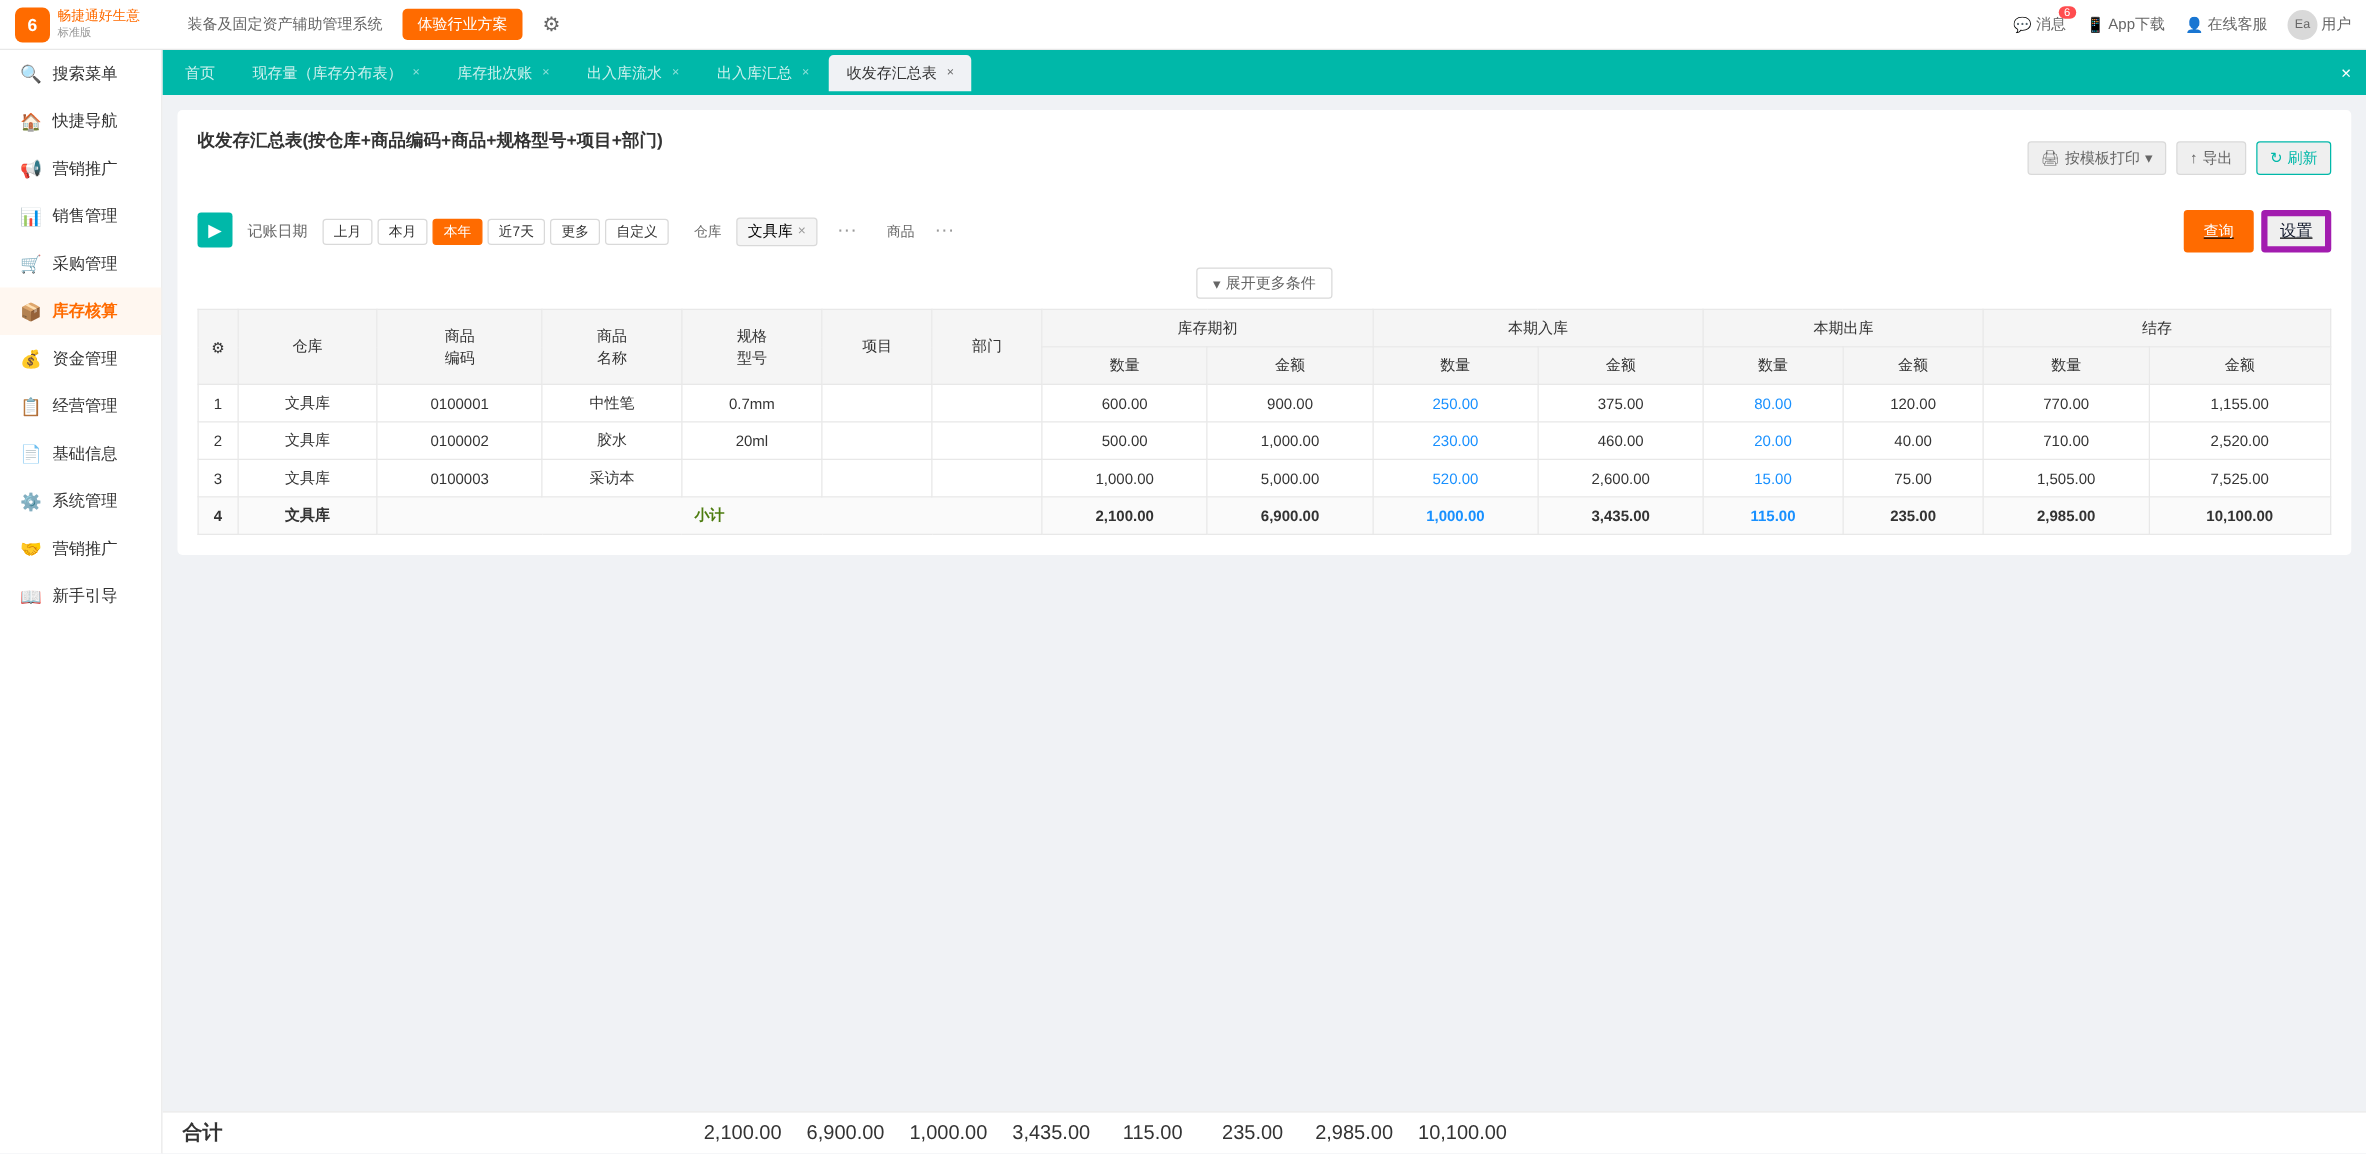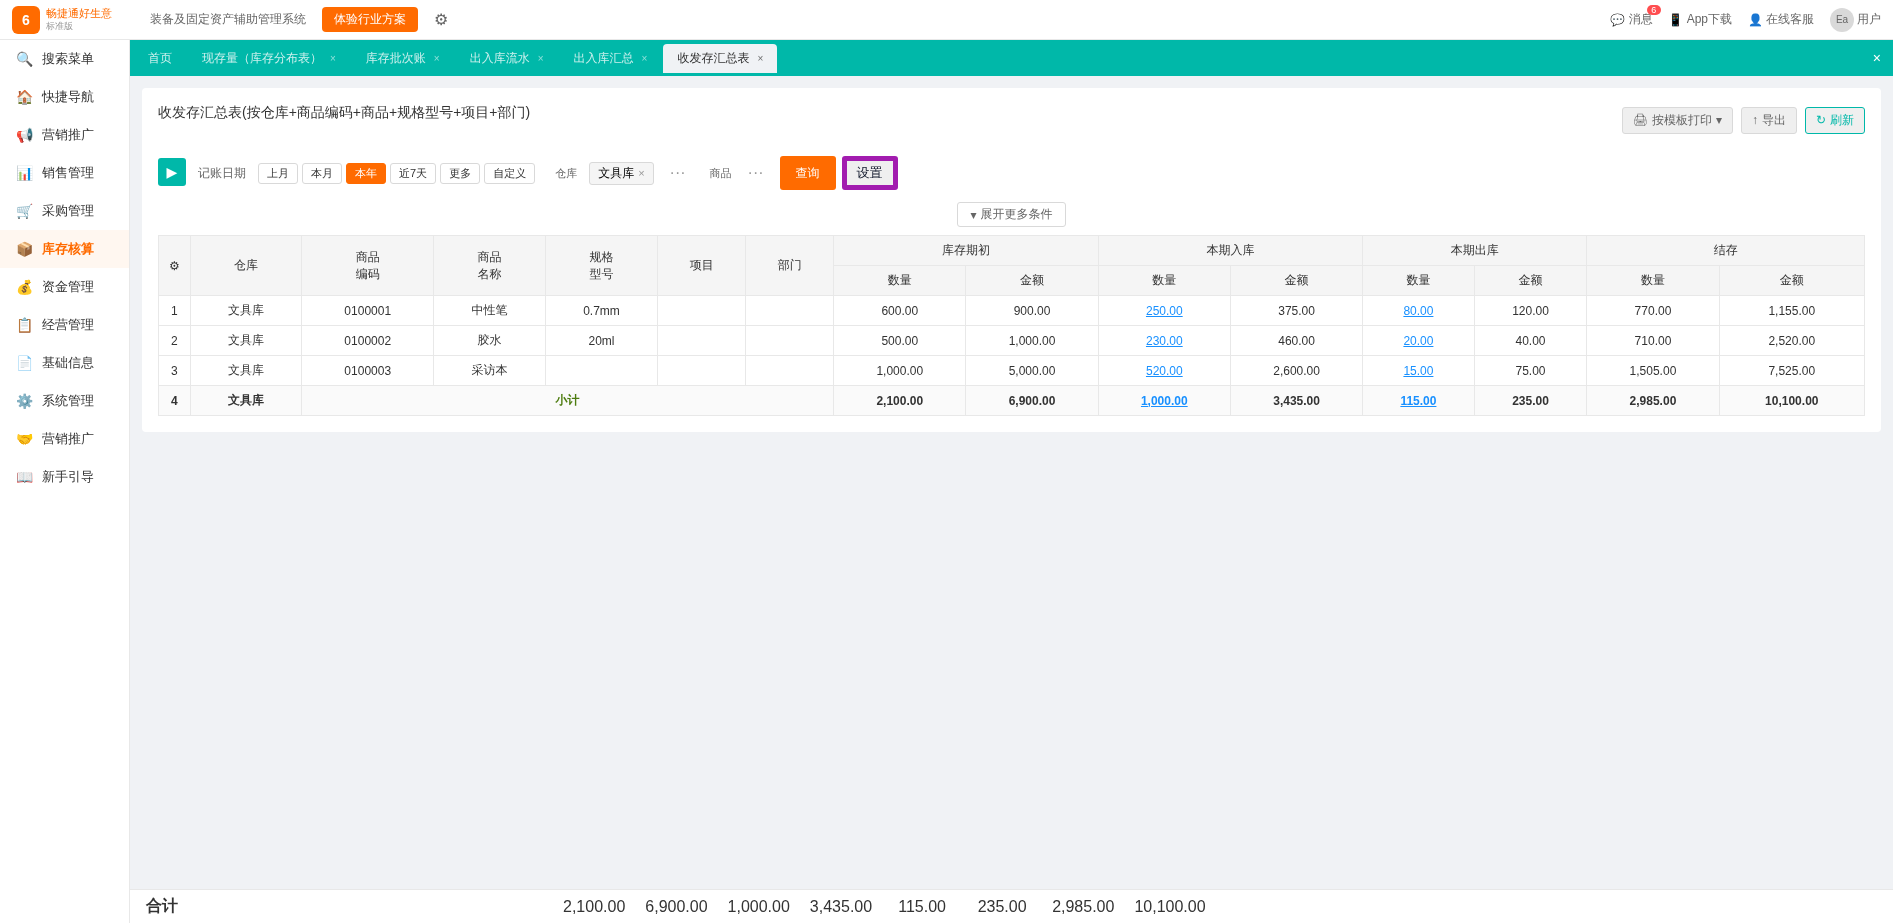--- a/index.html
+++ b/index.html
@@ -35,55 +35,55 @@
     
     .tab-bar { background: #00b8a9; display: flex; align-items: center; height: 36px; padding: 0 4px; gap: 2px; }
     .tab { display: flex; align-items: center; gap: 4px; padding: 6px 14px; border-radius: 4px 4px 0 0; font-size: 12px; cursor: pointer; color: rgba(255,255,255,0.8); position: relative; }
     .tab.active { background: #f0f2f5; color: #333; border-radius: 4px 4px 0 0; justify-content: center; }
     .tab-close { font-size: 10px; opacity: 0.7; cursor: pointer; margin-left: 4px; }
     .tab-bar-end { margin-left: auto; color: white; font-size: 14px; cursor: pointer; padding: 0 8px; }
 
     
     .page-content { flex: 1; background: #f0f2f5; padding: 12px; overflow-y: auto; }
     .page-panel { background: white; border-radius: 4px; padding: 16px; }
-    .page-title { font-size: 14px; font-weight: normal; color: #333; margin-bottom: 14px; }
+    .page-title { font-size: 14px; font-weight: bold; color: #333; margin-bottom: 26px; }
     .filter-label { color: #666; font-size: 12px; white-space: nowrap; }
     .filter-date-btns { display: flex; gap: 4px; align-items: center; }
     .date-btn { padding: 2px 8px; border: 1px solid #d9d9d9; border-radius: 3px; font-size: 11px; cursor: pointer; background: white; color: #333; }
     .date-btn.active { background: #ff6b00; color: white; border-color: #ff6b00; }
     .warehouse-tag { display: flex; align-items: center; gap: 4px; background: #f5f5f5; border: 1px solid #d9d9d9; border-radius: 3px; padding: 2px 8px; font-size: 12px; }
     .tag-close { cursor: pointer; color: #999; font-size: 11px; }
     .filter-more { color: #999; font-size: 16px; cursor: pointer; padding: 0 4px; }
     .query-btn { background: #ff6b00; color: white; border: none; border-radius: 3px; padding: 4px 16px; font-size: 12px; cursor: pointer; }
     .settings-link { color: #0f172a; font-size: 13px; cursor: pointer; border: 5px solid #a21caf; border-radius: 3px; padding: 3px 10px; }
 
     
     .expand-bar { display: flex; justify-content: center; margin: 4px 0 8px; }
     .expand-btn { display: flex; align-items: center; gap: 4px; color: #666; font-size: 12px; cursor: pointer; border: 1px solid #d9d9d9; border-radius: 3px; padding: 3px 12px; background: white; }
 
     
     .data-table { width: 100%; border-collapse: collapse; font-size: 12px; }
     .data-table th { background: #f5f5f5; border: 1px solid #e8e8e8; padding: 6px 10px; text-align: center; color: #333; font-weight: normal; white-space: nowrap; }
     .data-table td { border: 1px solid #e8e8e8; padding: 6px 10px; text-align: center; color: #333; white-space: nowrap; }
     .data-table .subtotal td { background: #fafafa; font-weight: bold; }
     .data-table .subtotal td:nth-child(3) { color: #4d7c0f; }
-    .underline-num { text-decoration: underline; color: #1890ff; cursor: pointer; }
+    .underline-num { color: #1890ff; cursor: pointer; }
     .settings-col { width: 30px; }
     .th-group { background: #e8f7f6; }
 
     
     .bottom-total { background: white; border-top: 1px solid #e8e8e8; padding: 6px 16px; display: flex; align-items: center; font-size: 16px; color: #333; }
     .total-label { margin-right: 20px; font-weight: bold; }
     .total-cells { display: flex; gap: 0; flex: 1; }
     .total-cell { text-align: center; min-width: 80px; padding: 0 10px; }
 
     
     .filter-row { display: flex; align-items: flex-start; gap: 0; padding: 8px 0; position: relative; }
     .filter-collapse-btn { width: 28px; height: 28px; background: #00b8a9; color: white; display: flex; align-items: center; justify-content: center; cursor: pointer; border-radius: 3px; font-size: 14px; flex-shrink: 0; margin-right: 12px; margin-top: 2px; }
-    .filter-main { flex: 1; display: flex; flex-direction: row; gap: 6px; }
+    .filter-main { flex: 1; display: flex; flex-direction: column; gap: 6px; }
     .filter-line { display: flex; align-items: center; gap: 12px; }
 
     .page-header { display: flex; align-items: center; justify-content: space-between; margin-bottom: 12px; }
     .header-actions { display: flex; align-items: center; gap: 8px; }
     .print-btn { display: flex; align-items: center; gap: 4px; color: #666; font-size: 12px; cursor: pointer; border: 1px solid #d9d9d9; border-radius: 3px; padding: 4px 10px; }
     .export-btn { display: flex; align-items: center; gap: 4px; color: #666; font-size: 12px; cursor: pointer; border: 1px solid #d9d9d9; border-radius: 3px; padding: 4px 10px; }
     .refresh-btn { display: flex; align-items: center; gap: 4px; color: #00b8a9; font-size: 12px; cursor: pointer; border: 1px solid #00b8a9; border-radius: 3px; padding: 4px 10px; }
   </style>
 </head>
 <body>
@@ -238,21 +238,21 @@
                 <button class="date-btn">自定义</button>
               </div>
               <span style="margin-left:8px; color:#666; font-size:11px;">仓库</span>
               <div class="warehouse-tag">
                 <span>文具库</span>
                 <span class="tag-close">×</span>
               </div>
               <span class="filter-more">···</span>
               <span style="margin-left:8px; color:#666; font-size:11px;">商品</span>
               <span class="filter-more">···</span>
-              <div style="margin-left:auto; display:flex; gap:6px;">
+              <div style="margin-left:auto; display:flex; gap:6px;text-decoration:underline;">
                 <button class="query-btn">查询</button>
                 <button class="settings-link">设置</button>
               </div>
             </div>
           </div>
         </div>
 
         <div class="expand-bar">
           <button class="expand-btn">
             <span>▾</span>

